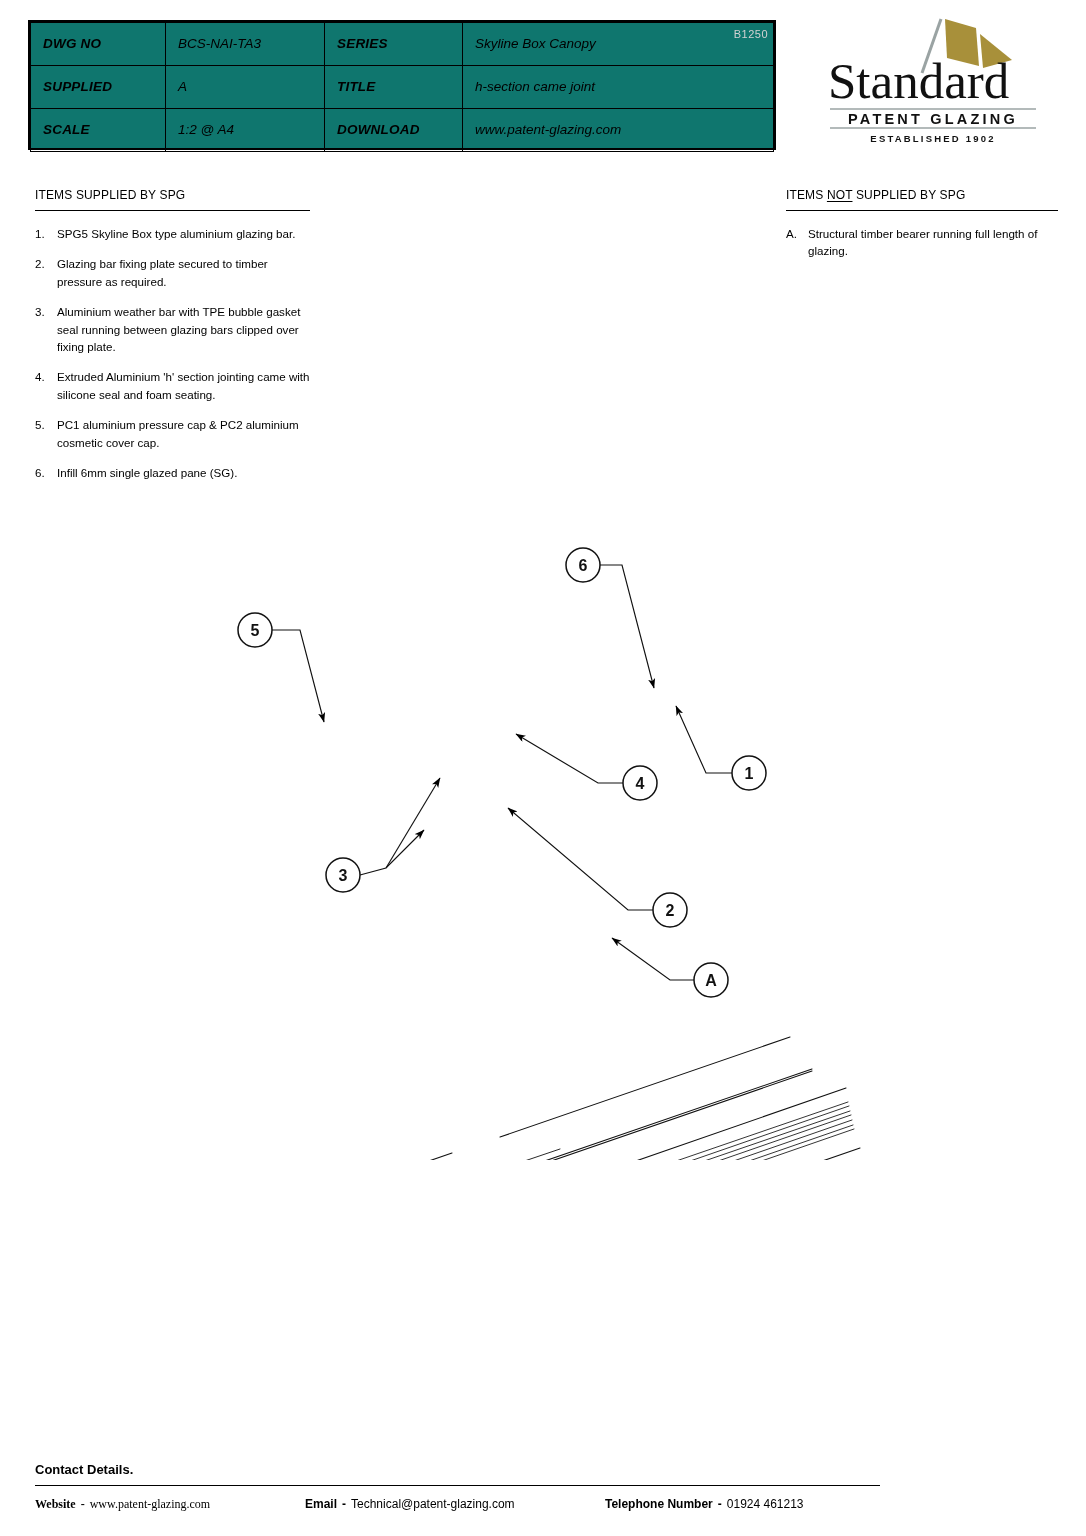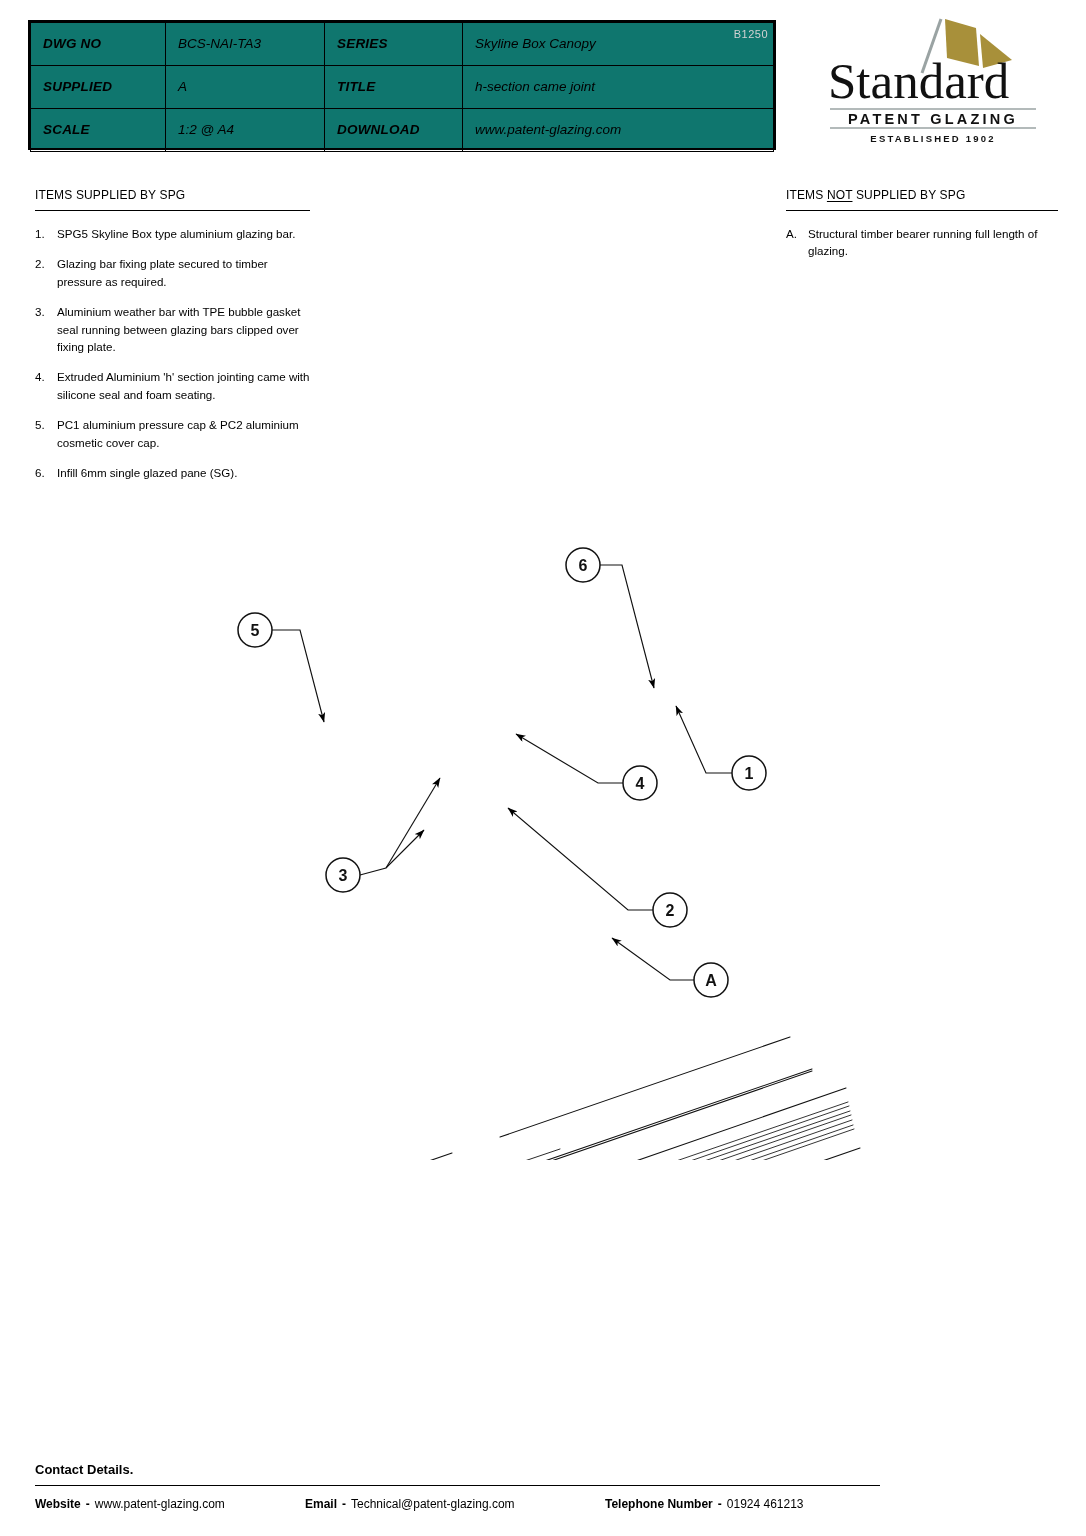--- a/index.html
+++ b/index.html
@@ -68,21 +68,21 @@
 
   
   .footer{position:absolute;left:35px;top:1462px;width:845px;}
   .foot-title{font-size:13px;font-weight:bold;}
   .foot-rule{height:0;border-top:1.5px solid #000;margin-top:8px;width:845px;}
   .foot-row{display:flex;margin-top:11px;font-size:12px;align-items:baseline;}
   .foot-cell{display:flex;align-items:baseline;}
   .foot-k{font-weight:bold;white-space:nowrap;}
   .foot-d{margin:0 5px;font-weight:bold;}
   .foot-v{white-space:nowrap;}
-  .fc-web{width:270px;}
+  .fc-web{width:270px;font-family:Liberation Serif, serif;}
   .fc-mail{width:300px;}
   .fc-tel{width:275px;}
 
   .nbs{position:absolute;left:898px;top:1458px;width:160px;height:70px;}
   .nbs svg{display:block;}
 </style>
 </head>
 <body>
 
 <div class="page">

